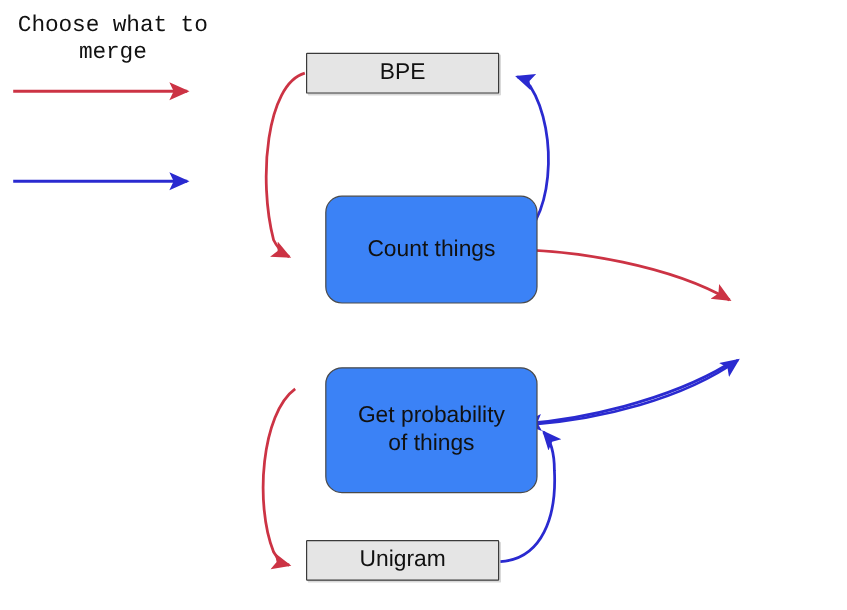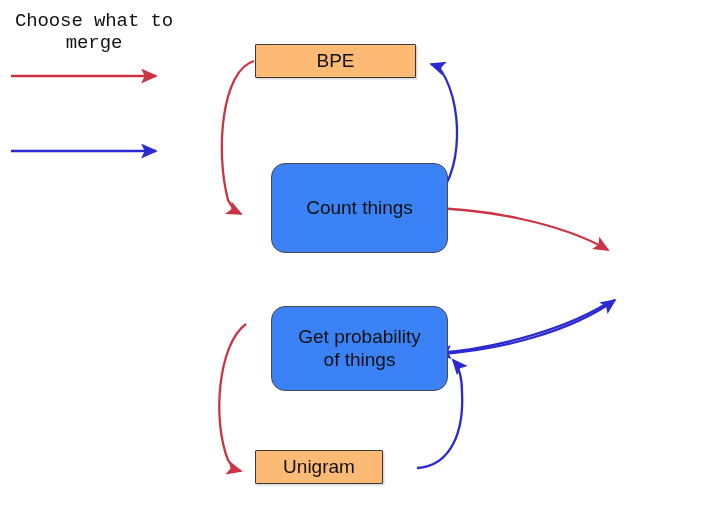--- a/index.html
+++ b/index.html
@@ -66,38 +66,38 @@
     display: flex;
     align-items: center;
     justify-content: center;
     text-align: center;
     color: #111111;
     font-size: 19px;
     line-height: 1.2;
     white-space: pre-line;
   }
   .node.algo {
-    background: #fdba74;
+    background: #e5e5e5;
     border: 1.6px solid #3a3a3a;
     border-radius: 1px;
     box-shadow: 1.5px 1.5px 0 rgba(120,120,120,0.28);
     text-align: center;
   }
   .node.step {
     background: #3b82f6;
     border: 1.6px solid #4a4a4a;
     border-radius: 14px;
     margin-left: 24px;
   }
 
   #node-bpe      { left: 255px; top: 44px;  width: 161px; height: 34px; }
   #node-count    { left: 247px; top: 163px; width: 177px; height: 90px; }
   #node-wordpiece{ left: 536px; top: 261px; width: 159px; height: 34px; }
-  #node-getprob  { left: 247px; top: 306px; width: 177px; height: 85px; }
-  #node-unigram  { left: 255px; top: 450px; width: 128px; height: 34px; }
+  #node-getprob  { left: 247px; top: 306px; width: 177px; height: 105px; }
+  #node-unigram  { left: 255px; top: 450px; width: 161px; height: 34px; }
 
   
   #watermark {
     position: absolute;
     right: 12px;
     bottom: 12px;
     font-size: 20px;
     color: #dedede;
     letter-spacing: 0.5px;
     user-select: none;

